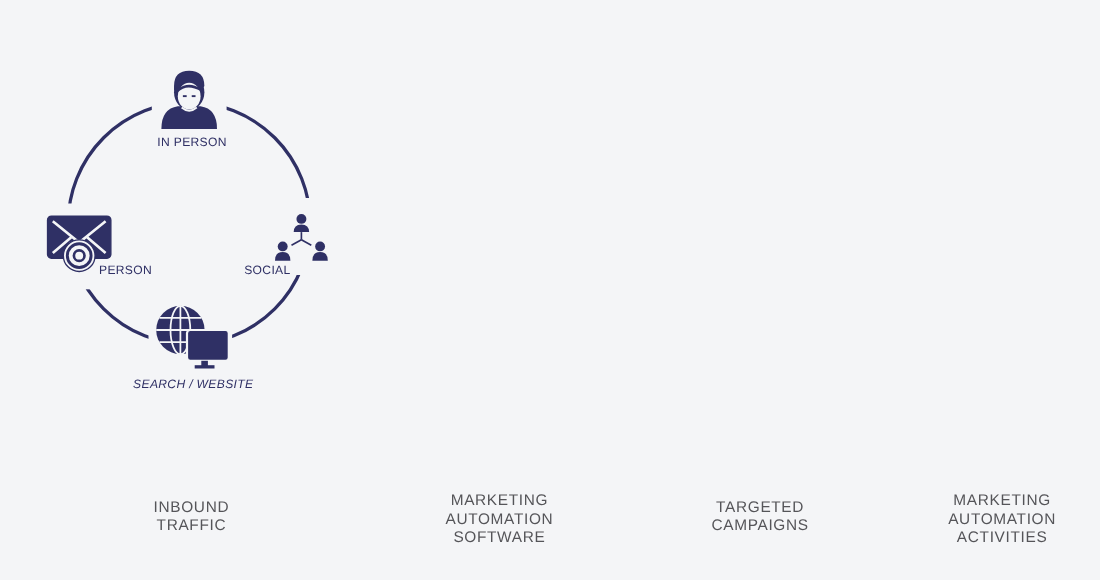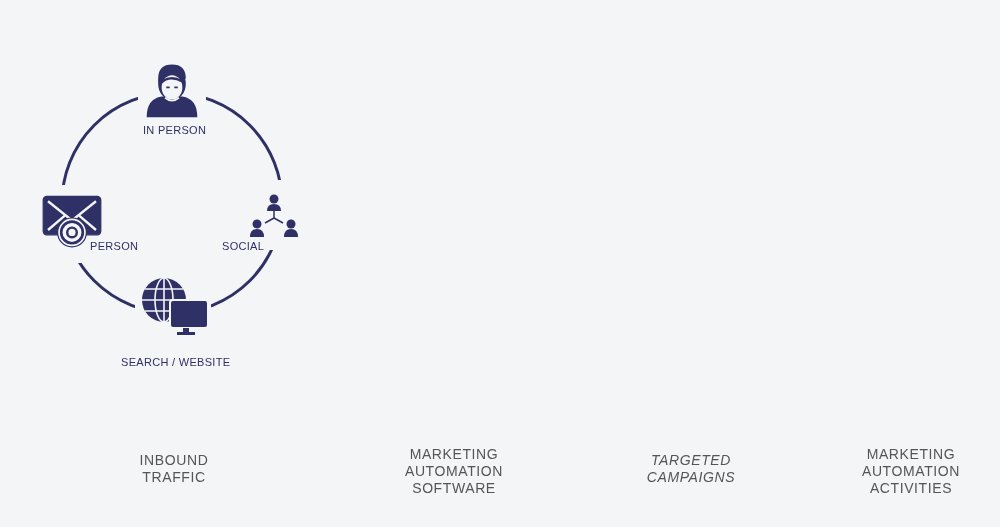--- a/index.html
+++ b/index.html
@@ -162,29 +162,29 @@
   
   <g fill="#2f3065" transform="translate(908,82)"><use href="#truck"></use></g>
   <g fill="#2f3065" stroke="#2f3065" transform="translate(908,172)"><use href="#mail"></use></g>
   <g fill="#ee2b24" transform="translate(908,266)"><use href="#truck"></use></g>
   <g fill="#ee2b24" stroke="#ee2b24" transform="translate(908,355)"><use href="#mail"></use></g>
 
 
 
 <div class="lbl" style="left:143px;top:124px;text-align:right;">IN PERSON</div>
 <div class="lbl" style="left:222px;top:240px;">SOCIAL</div>
-<div class="lbl" style="left:121px;top:356px;">SEARCH / WEBSITE</div>
+<div class="lbl" style="left:121px;top:344px;font-style:italic;">SEARCH / WEBSITE</div>
 <div class="lbl" style="left:90px;top:240px;">PERSON</div>
 
 
 <div class="caption" style="left:94px;top:452px;">INBOUND
 TRAFFIC</div>
 <div class="caption" style="left:374px;">MARKETING
 AUTOMATION
 SOFTWARE</div>
-<div class="caption" style="left:611px;top:452px;font-style:italic;">TARGETED
+<div class="caption" style="left:611px;top:452px;">TARGETED
 CAMPAIGNS</div>
 <div class="caption" style="left:831px;">MARKETING
 AUTOMATION
 ACTIVITIES</div>
 
 
 
 
 </circle></circle></circle></circle></circle></circle></circle></line></body></html>

